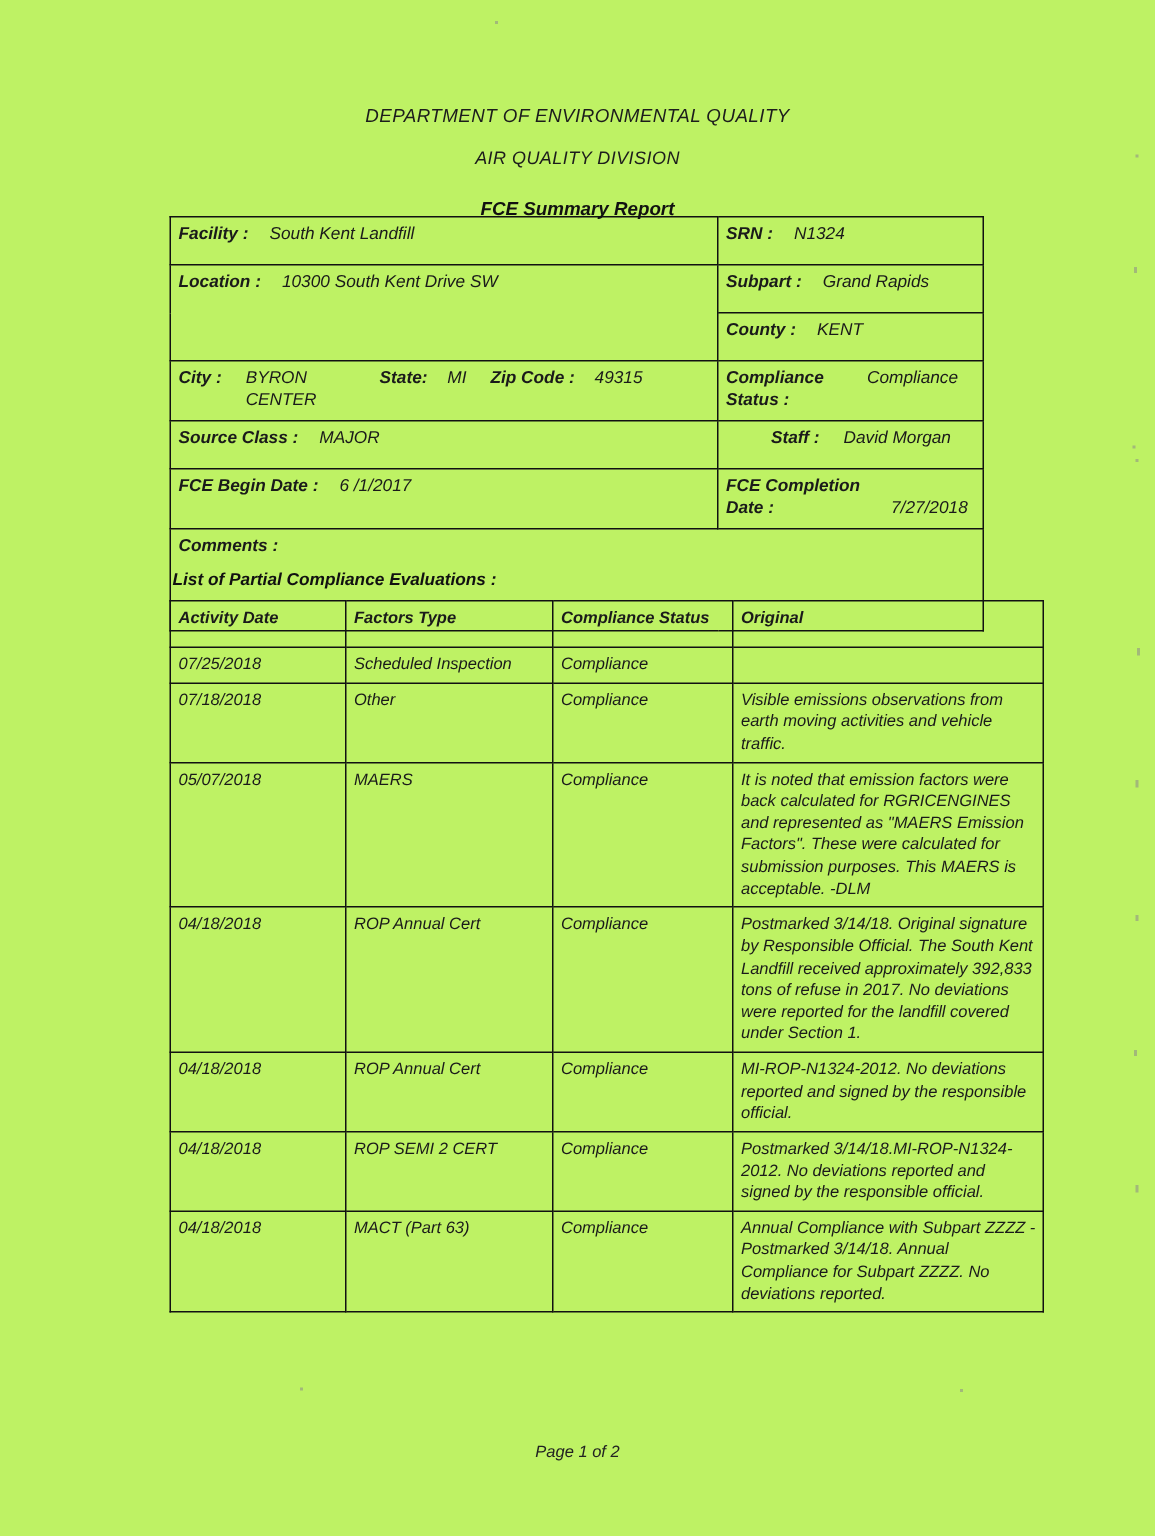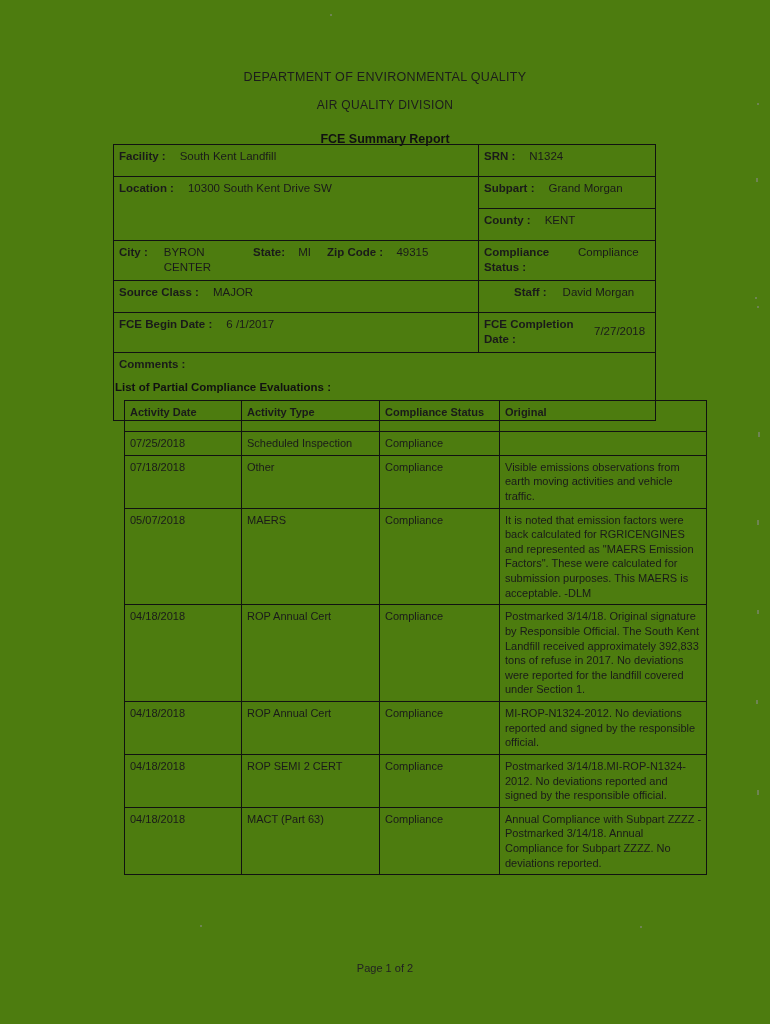--- a/index.html
+++ b/index.html
@@ -13,21 +13,22 @@
     height: 1024px;
     position: relative;
     font-family: "Liberation Sans", sans-serif;
     color: #1a1a1a;
     overflow: hidden;
   }
 
   .page {
     position: absolute;
     inset: 0;
-    background: #4d7c0f;
+    background: #bef264;
+    font-style: italic;
   }
 
   
   .doc-header {
     position: absolute;
     left: 0;
     right: 0;
     top: 70px;
     text-align: center;
   }
@@ -102,41 +103,41 @@
     display: flex;
     align-items: flex-start;
   }
   .cs-label {
     font-weight: bold;
     width: 80px;
     line-height: 1.3;
   }
   .cs-value { margin-left: 14px; }
 
-  .fce-comp-inner { display: flex; align-items: center; }
+  .fce-comp-inner { display: flex; align-items: flex-end; }
   .fce-comp-label { font-weight: bold; width: 92px; line-height: 1.3; }
   .fce-comp-value { margin-left: 18px; }
 
   .staff-inner { display: flex; justify-content: flex-start; padding-left: 30px; align-items: center; }
   .staff-inner .val { margin-left: 16px; }
 
   
   .section-heading {
     position: absolute;
     left: 115px;
     top: 381px;
     font-size: 11.5px;
     font-weight: bold;
     color: #111;
   }
 
   
   .eval-table {
     position: absolute;
-    left: 124px;
+    left: 113px;
     top: 400px;
     width: 542px;
     border-collapse: collapse;
     table-layout: fixed;
     font-size: 11px;
   }
   .eval-table th,
   .eval-table td {
     border: 1.2px solid #111;
     vertical-align: top;
@@ -213,21 +214,21 @@
       <tr>
         <td rowspan="2">
           <div class="pair">
             <span class="lbl">Location :</span>
             <span class="val">10300 South Kent Drive SW</span>
           </div>
         </td>
         <td class="cell-h32">
           <div class="pair">
             <span class="lbl">Subpart :</span>
-            <span class="val">Grand Morgan</span>
+            <span class="val">Grand Rapids</span>
           </div>
         </td>
       </tr>
       <tr>
         <td class="cell-h32">
           <div class="pair">
             <span class="lbl">County :</span>
             <span class="val">KENT</span>
           </div>
         </td>
@@ -290,21 +291,21 @@
       </tr>
     </tbody>
   </table>
 
   <div class="section-heading">List of Partial Compliance Evaluations :</div>
 
   <table class="eval-table">
     <thead>
       <tr>
         <th class="col-date">Activity Date</th>
-        <th class="col-type">Activity Type</th>
+        <th class="col-type">Factors Type</th>
         <th class="col-status">Compliance Status</th>
         <th class="col-comments">Original</th>
       </tr>
     </thead>
     <tbody>
       <tr>
         <td>07/25/2018</td>
         <td class="type-clip">Scheduled Inspection</td>
         <td>Compliance</td>
         <td></td>

